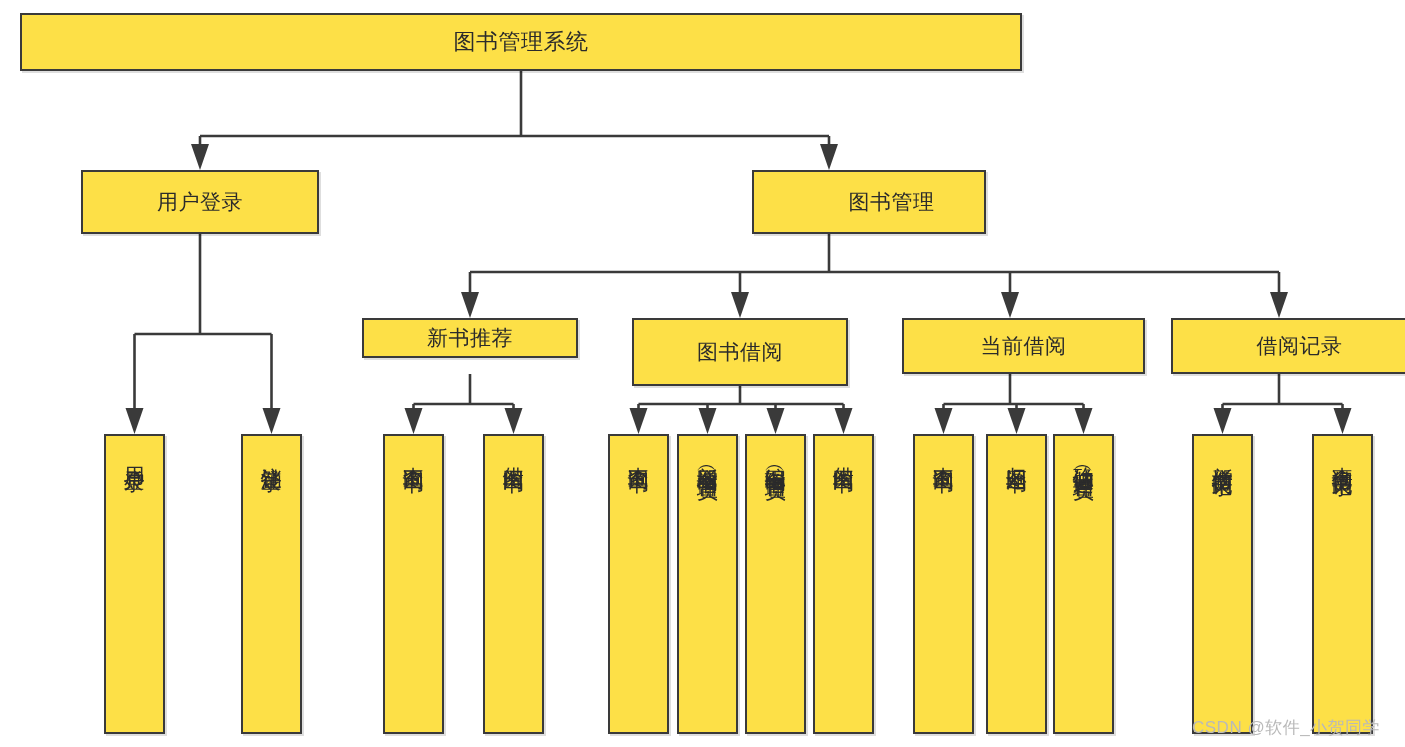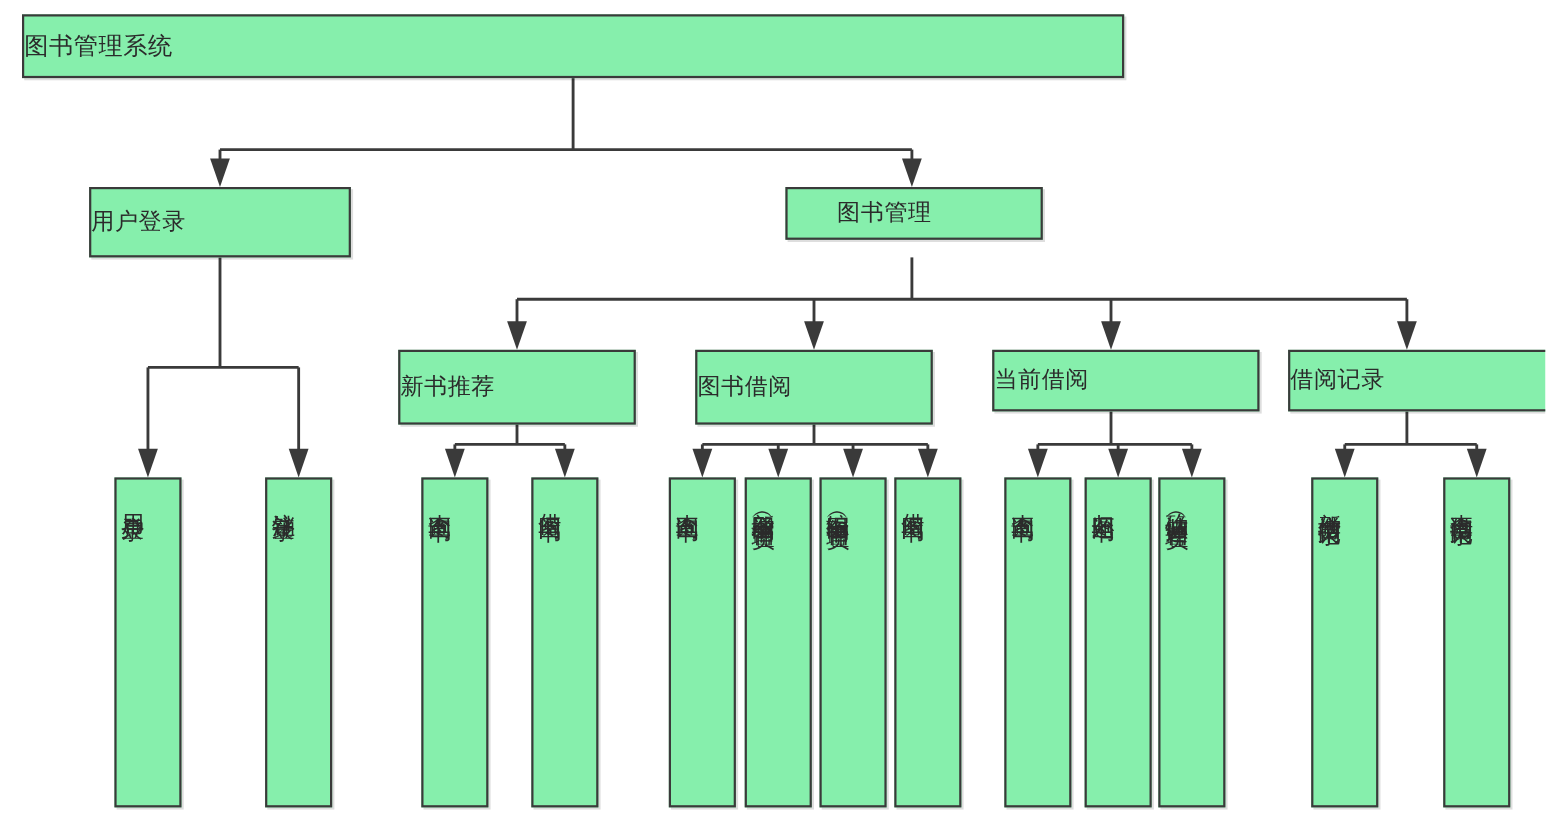--- a/index.html
+++ b/index.html
@@ -22,25 +22,26 @@
     position: absolute;
     left: 0;
     top: 0;
     width: 1405px;
     height: 747px;
     pointer-events: none;
   }
   .node {
     position: absolute;
     box-sizing: border-box;
-    background: #86efac;
+    background: #fde047;
     border: 2px solid #3a3a3a;
     box-shadow: 2px 2px 0 rgba(0,0,0,0.13);
     display: flex;
     align-items: center;
+    justify-content: center;
     color: #2b2b2b;
   }
   .node-label {
     font-size: 21px;
     line-height: 1.15;
     letter-spacing: 0.5px;
     white-space: nowrap;
     color: #2b2b2b;
   }
   .node.vertical {
@@ -124,24 +125,24 @@
         <polygon points="1333.5,408 1351.5,408 1342.5,434" fill="#3a3a3a"></polygon>
       </g>
     </svg>
   <div id="nodes">
       <div class="node root" style="left: 20px; top: 13px; width: 1002px; height: 58px;">
         <span class="node-label">图书管理系统</span>
       </div>
       <div class="node" style="left: 81px; top: 170px; width: 238px; height: 64px;">
         <span class="node-label">用户登录</span>
       </div>
-      <div class="node" style="left: 714px; top: 170px; width: 234px; height: 48px; padding-left: 45px;">
+      <div class="node" style="left: 752px; top: 170px; width: 234px; height: 64px; padding-left: 45px;">
         <span class="node-label">图书管理</span>
       </div>
-      <div class="node" style="left: 362px; top: 318px; width: 216px; height: 68px;">
+      <div class="node" style="left: 362px; top: 318px; width: 216px; height: 40px;">
         <span class="node-label">新书推荐</span>
       </div>
       <div class="node" style="left: 632px; top: 318px; width: 216px; height: 68px;">
         <span class="node-label">图书借阅</span>
       </div>
       <div class="node" style="left: 902px; top: 318px; width: 243px; height: 56px;">
         <span class="node-label">当前借阅</span>
       </div>
       <div class="node" style="left: 1171px; top: 318px; width: 257px; height: 56px;">
         <span class="node-label">借阅记录</span>
@@ -179,13 +180,14 @@
       <div class="node vertical" style="left: 1053px; top: 434px; width: 61px; height: 300px;">
         <span class="node-label">确认归还（管理员）</span>
       </div>
       <div class="node vertical" style="left: 1192px; top: 434px; width: 61px; height: 300px;">
         <span class="node-label">新增借阅记录</span>
       </div>
       <div class="node vertical" style="left: 1312px; top: 434px; width: 61px; height: 300px;">
         <span class="node-label">查询借阅记录</span>
       </div>
     </div>
+  <div class="watermark" style="left: 1192px; top: 716px;">CSDN @软件_小贺同学</div>
 </div>
 
 </body></html>

